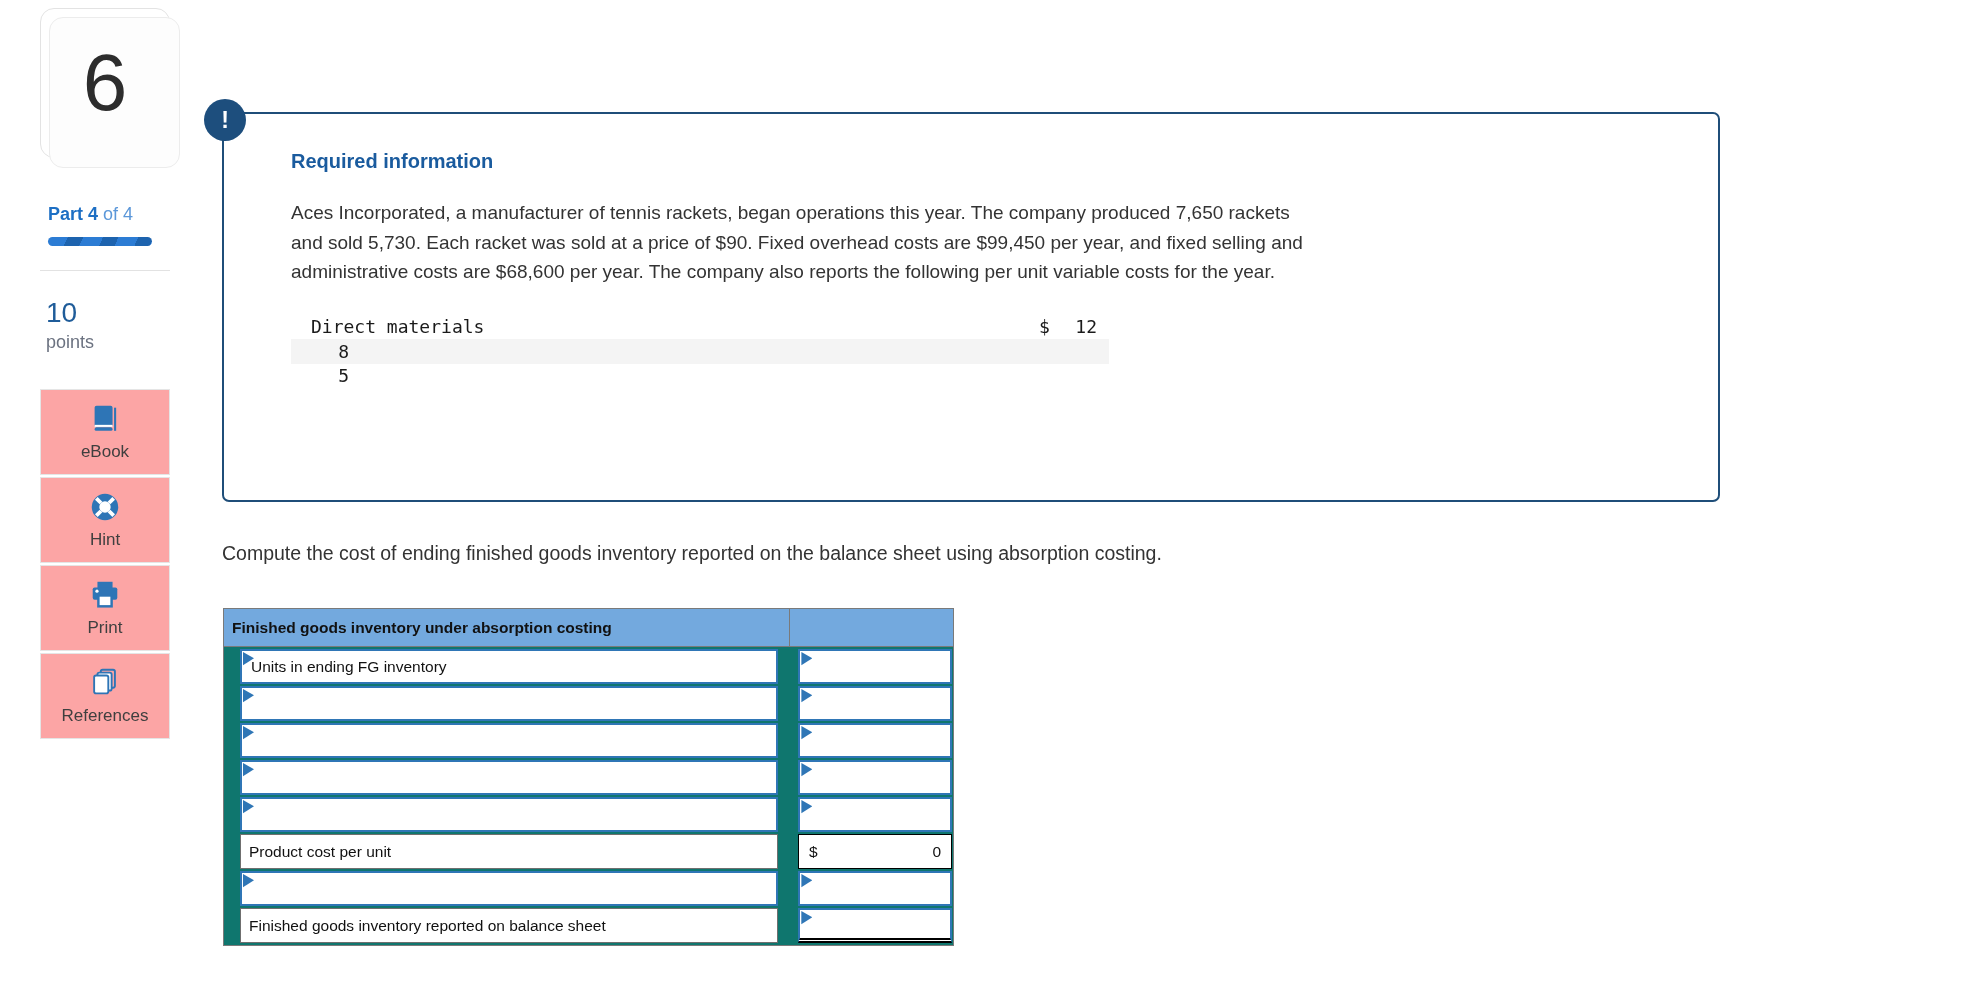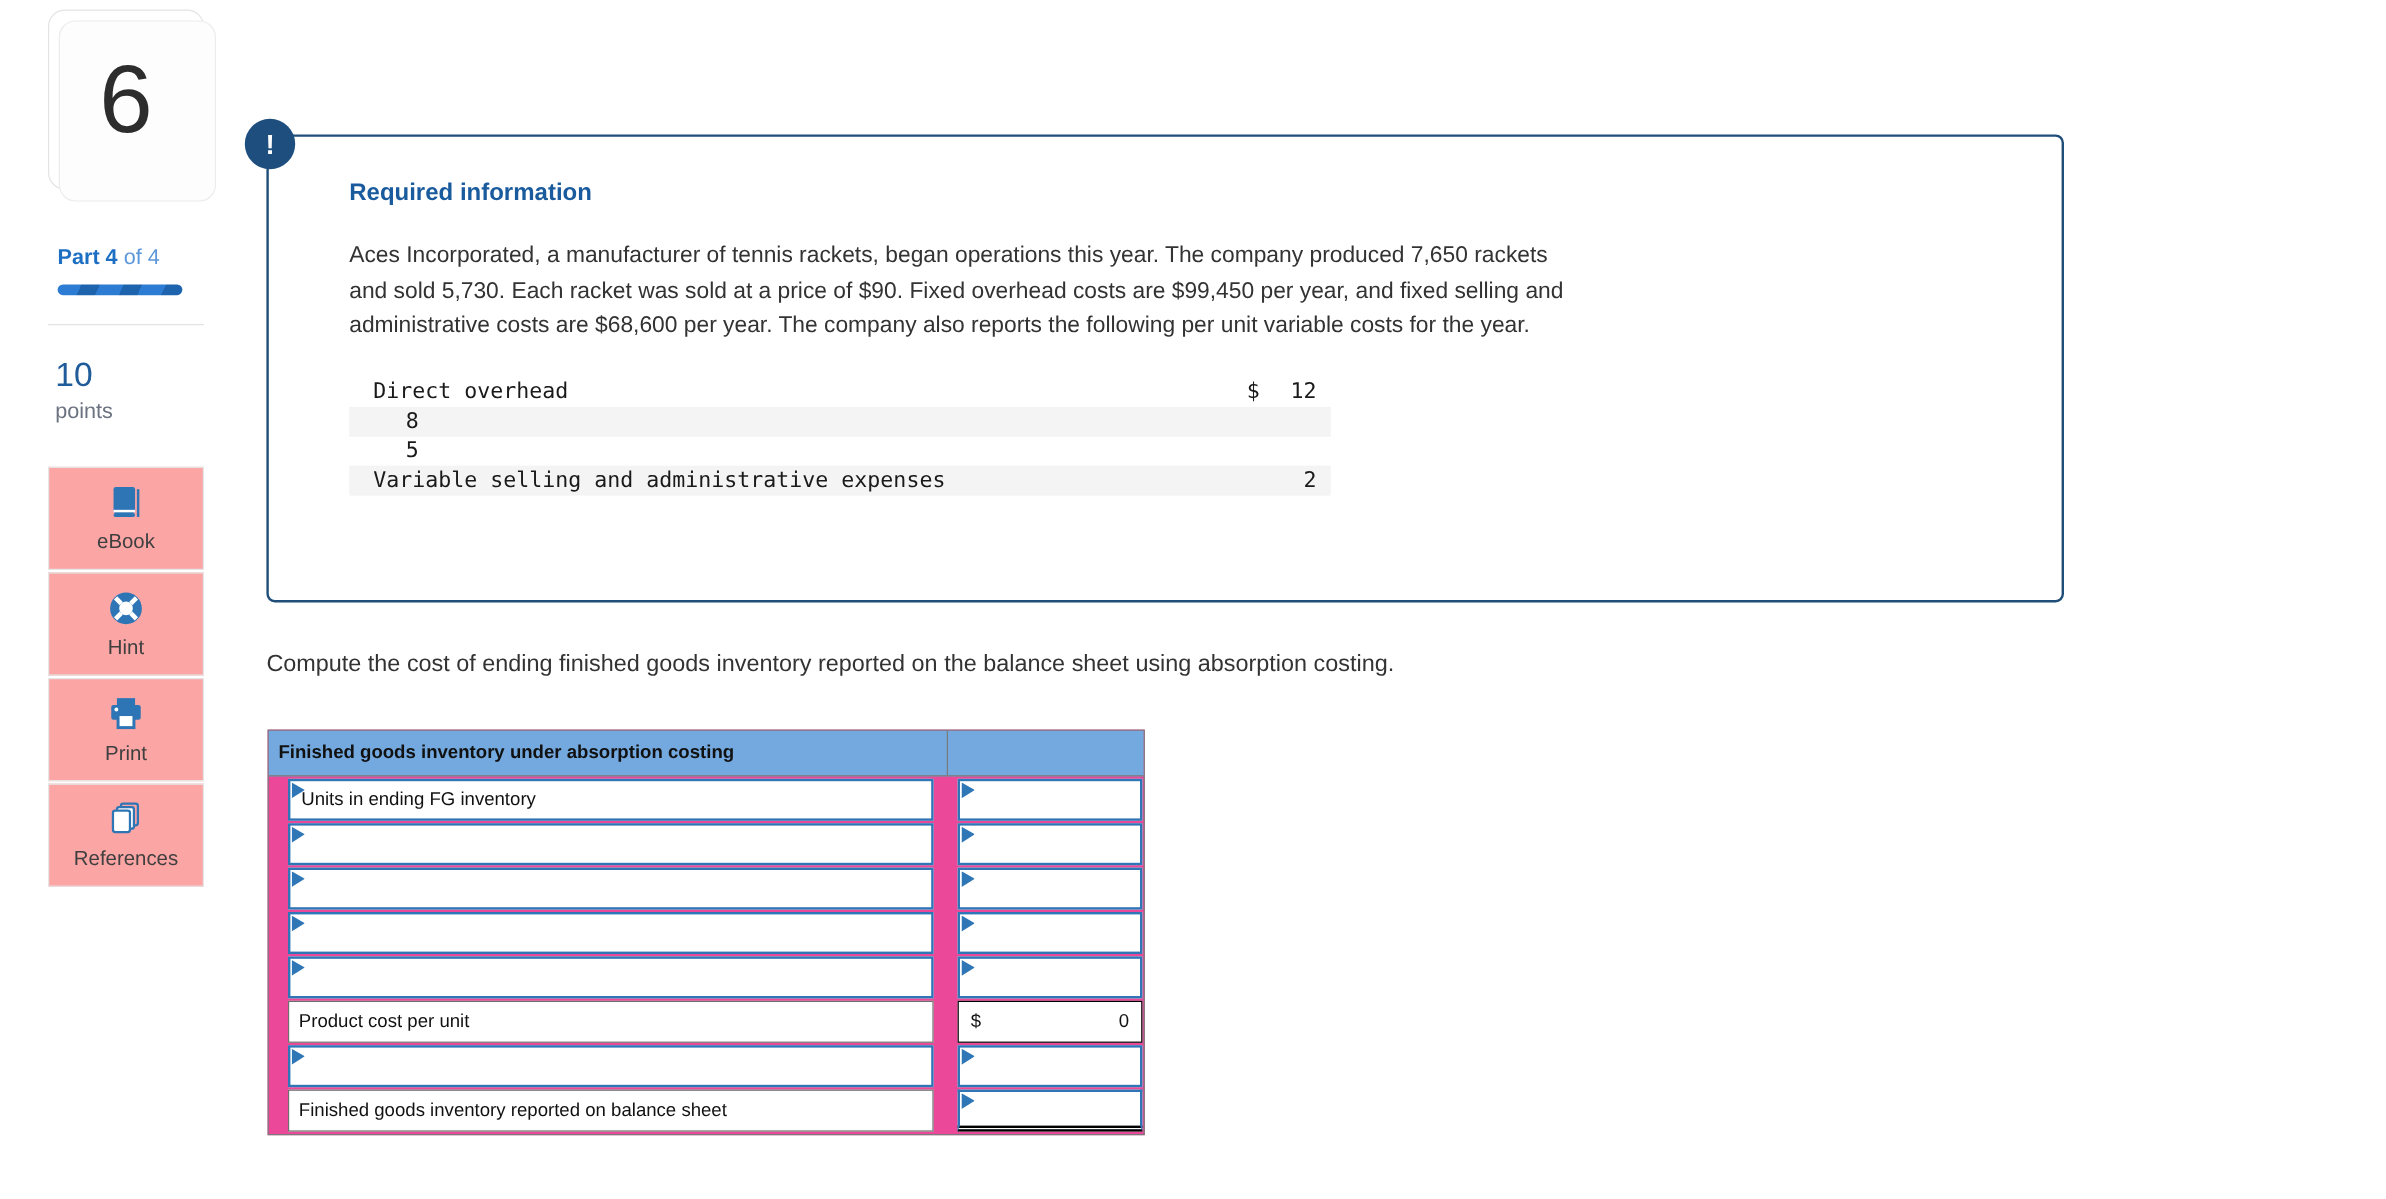--- a/index.html
+++ b/index.html
@@ -47,21 +47,21 @@
   .cost-row:nth-child(even) { background:#f4f4f4; }
   .cost-label { flex:1; padding-left:20px; white-space:nowrap; }
   .cost-cur { width:26px; text-align:left; }
   .cost-val { width:44px; padding-right:12px; text-align:right; }
 
   
   .prompt { position:absolute; left:222px; top:542px; font-size:19.5px; color:#333; }
 
   
   .ans { position:absolute; left:223px; top:608px; width:731px;
-         border:1px solid #7a7a7a; padding:0 1px 2px 1px; background:#ec4899; }
+         border:1px solid #7a7a7a; padding:0 1px 2px 1px; background:#0f766e; }
   .ans-h { display:flex; height:38px; background:#73a9de; margin:0 -1px;
            border-bottom:1px solid #7a7a7a; }
   .ans-h-l { width:566px; border-right:1px solid #7a7a7a; font-weight:bold; font-size:15.5px;
              color:#111; padding-left:8px; display:flex; align-items:center; }
   .ans-h-r { flex:1; }
   .arow { display:flex; gap:5px; margin-top:2px; }
   .cell-l { width:562px; }
   .cell-r { width:160px; }
   .acell { height:35px; font-size:15.5px; color:#111; background:#fff; position:relative;margin-left:15px; }
   .input-cell { border:2px solid #2f76b6; padding-left:9px; display:flex; align-items:center; cursor:pointer; }
@@ -142,37 +142,32 @@
     <div class="alert-badge">!</div>
     <div class="box-inner">
       <h2 class="req-heading">Required information</h2>
       <div class="para">
         <div>Aces Incorporated, a manufacturer of tennis rackets, began operations this year. The company produced 7,650 rackets</div>
         <div>and sold 5,730. Each racket was sold at a price of $90. Fixed overhead costs are $99,450 per year, and fixed selling and</div>
         <div>administrative costs are $68,600 per year. The company also reports the following per unit variable costs for the year.</div>
       </div>
       <div class="cost-table">
         <div class="cost-row">
-          <span class="cost-label">Direct overhead</span>
+          <span class="cost-label">Direct materials</span>
           <span class="cost-cur">$</span>
           <span class="cost-val">12</span>
         </div>
         <div class="cost-row">
           <span class="cost-cur"></span>
           <span class="cost-val">8</span>
         </div>
         <div class="cost-row">
           <span class="cost-cur"></span>
           <span class="cost-val">5</span>
         </div>
-        <div class="cost-row">
-          <span class="cost-label">Variable selling and administrative expenses</span>
-          <span class="cost-cur"></span>
-          <span class="cost-val">2</span>
-        </div>
       </div>
     </div>
   </section>
 
   <p class="prompt">Compute the cost of ending finished goods inventory reported on the balance sheet using absorption costing.</p>
 
   <div class="ans">
     <div class="ans-h">
       <div class="ans-h-l">Finished goods inventory under absorption costing</div>
       <div class="ans-h-r"></div>

